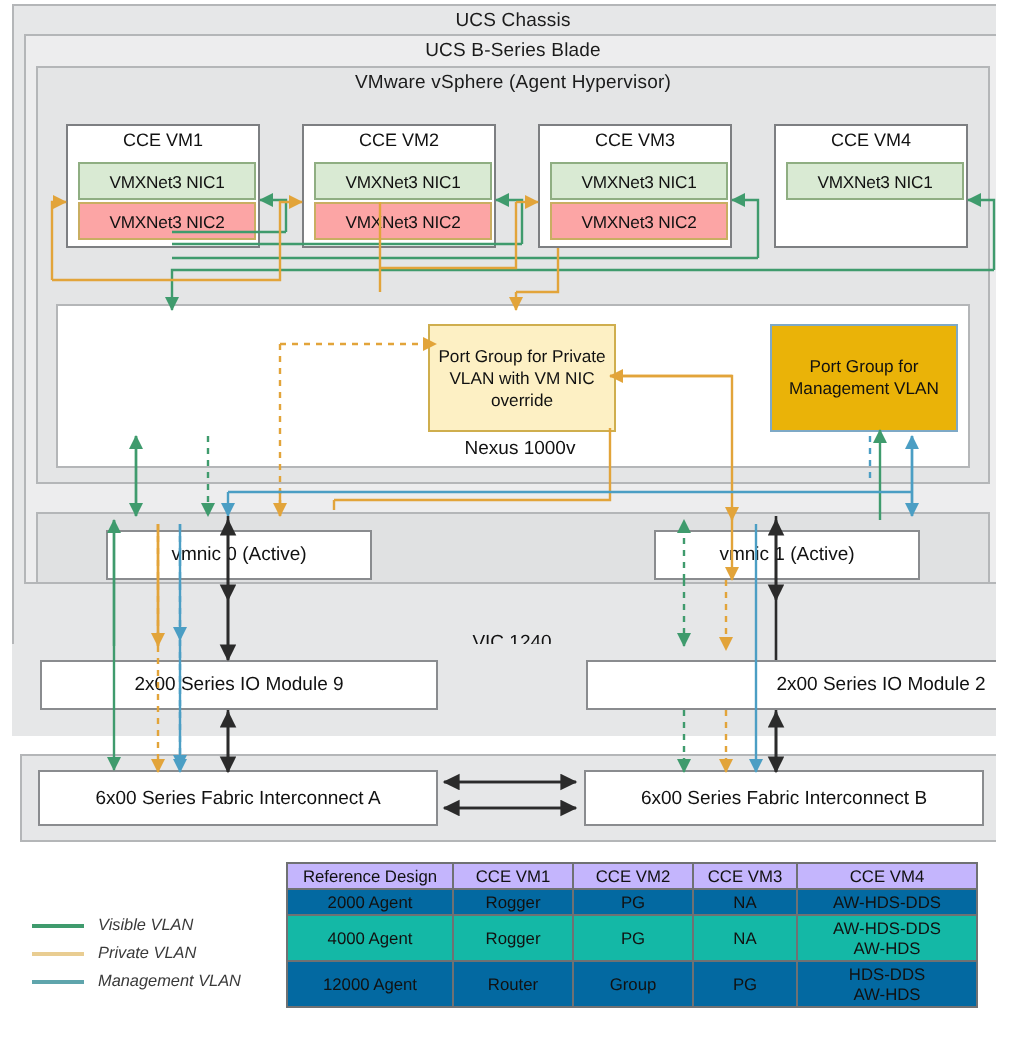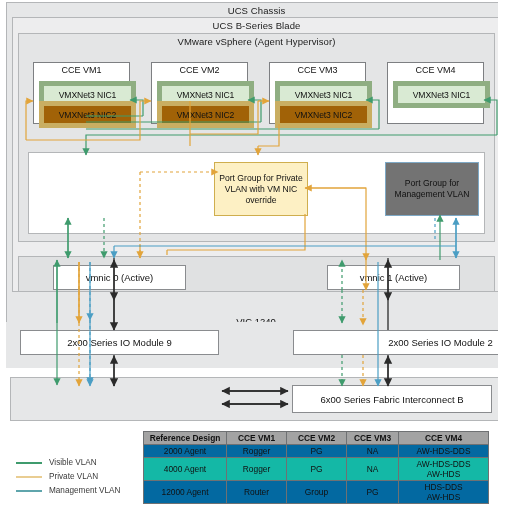--- a/index.html
+++ b/index.html
@@ -36,73 +36,73 @@
   .vmbox{
     background:#ffffff;border:1px solid #7d7f82;
   }
   .vmbox .vmtitle{
     position:absolute;left:0;right:0;top:2px;
     text-align:center;font-size:9px;color:#111;
     white-space:nowrap;
   }
   .nic{
     position:absolute;
-    border:5px solid #0f172a;
+    border:1px solid #0f172a;
     font-size:8.6px;
     color:#111;
     display:flex;align-items:center;justify-content:center;
     white-space:nowrap;
     letter-spacing:-.1px;
   }
   .nic-green{background:#d9ead3;border-color:#8fae82;}
-  .nic-yellow{background:#a16207;border-color:#c9ae62;}
+  .nic-yellow{background:#fca5a5;border-color:#c9ae62;}
 
   
   .pg{
     position:absolute;
     display:flex;align-items:center;justify-content:center;
     text-align:center;
     font-size:8.6px;line-height:11px;color:#111;
     border:1px solid #888;
     padding:0 2px;
   }
   .pg-green{background:#d9ead3;border-color:#8aa87d;}
   .pg-yellow{background:#fdf0c4;border-color:#cfae4e;}
-  .pg-blue{background:#737373;border-color:#7ea9c6;}
+  .pg-blue{background:#eab308;border-color:#7ea9c6;}
 
   
   .rect{
     position:absolute;background:#fff;border:1px solid #8a8c8f;
     display:flex;align-items:center;justify-content:center;
     font-size:9.5px;color:#111;white-space:nowrap;
   }
   .centerlabel{
     position:absolute;font-size:9.5px;color:#111;
     white-space:nowrap;text-align:center;
   }
 
   
   .legend-row{display:flex;align-items:center;margin-bottom:5px;}
   .legend-swatch{width:26px;height:2px;margin-right:7px;flex:0 0 26px;}
-  .legend-text{font-size:8.2px;color:#3a3a3a;white-space:nowrap;}
+  .legend-text{font-size:8.2px;color:#3a3a3a;white-space:nowrap;font-style:italic;}
 
   
   table.ref{
     border-collapse:collapse;
     font-size:8.4px;color:#111;
     table-layout:fixed;
   }
   table.ref th, table.ref td{
     border:1px solid #6f7173;
     text-align:center;
     vertical-align:middle;
     padding:1px 2px;
     line-height:10px;
   }
-  table.ref thead th{background:#a3a3a3;font-weight:bold;}
+  table.ref thead th{background:#c4b5fd;font-weight:normal;}
   table.ref tbody tr.alt td{background:#14b8a6;}
   table.ref tbody tr td{background:#0369a1;}
 
   
   .figid{
     position:absolute;
     font-size:7px;color:#6d6d6d;
     transform:rotate(-90deg);
     transform-origin:left top;
     white-space:nowrap;
@@ -145,20 +145,21 @@
     <div class="nic nic-yellow" style="left:5px;top:38px;width:87px;height:17px;">VMXNet3 NIC2</div>
   </div>
 
   <div class="abs vmbox" style="left:387px;top:62px;width:97px;height:62px;">
     <div class="vmtitle">CCE VM4</div>
     <div class="nic nic-green" style="left:5px;top:18px;width:87px;height:17px;">VMXNet3 NIC1</div>
   </div>
 
   <div class="abs whitebox" style="left:28px;top:152px;width:457px;height:82px;">
   </div>
+  <div class="centerlabel" style="left:180px;top:219px;width:160px;">Nexus 1000v</div>
 
 
   <div class="pg pg-yellow" style="left:214px;top:162px;width:88px;height:52px;">
     <span>Port Group for Private VLAN with VM NIC override</span>
   </div>
 
   <div class="pg pg-blue" style="left:385px;top:162px;width:88px;height:52px;">
     <span>Port Group for Management VLAN</span>
   </div>
 
@@ -169,20 +170,21 @@
   <div class="rect" style="left:53px;top:265px;width:131px;height:23px;">vmnic 0 (Active)</div>
   <div class="rect" style="left:327px;top:265px;width:131px;height:23px;">vmnic 1 (Active)</div>
 
   <div class="abs panel" style="left:6px;top:322px;width:501px;height:46px;background:#e6e7e8;border:none;">
   </div>
   <div class="rect" style="left:20px;top:330px;width:197px;height:23px;">2x00 Series IO Module 9</div>
   <div class="rect" style="left:293px;top:330px;width:197px;height:23px;padding-left:48px;">2x00 Series IO Module 2</div>
 
   <div class="abs panel" style="left:10px;top:377px;width:490px;height:44px;background:#e6e7e8;">
   </div>
+  <div class="rect" style="left:19px;top:385px;width:198px;height:26px;">6x00 Series Fabric Interconnect A</div>
   <div class="rect" style="left:292px;top:385px;width:198px;height:26px;">6x00 Series Fabric Interconnect B</div>
 
   <svg class="overlay" viewBox="0 0 513 521">
     <defs>
       <marker id="ah-g" markerWidth="7" markerHeight="7" refX="5.6" refY="3" orient="auto">
         <path d="M0,0 L6,3 L0,6 z" fill="#3f9b6d"></path>
       </marker>
       <marker id="ah-o" markerWidth="7" markerHeight="7" refX="5.6" refY="3" orient="auto">
         <path d="M0,0 L6,3 L0,6 z" fill="#e2a43a"></path>
       </marker>

